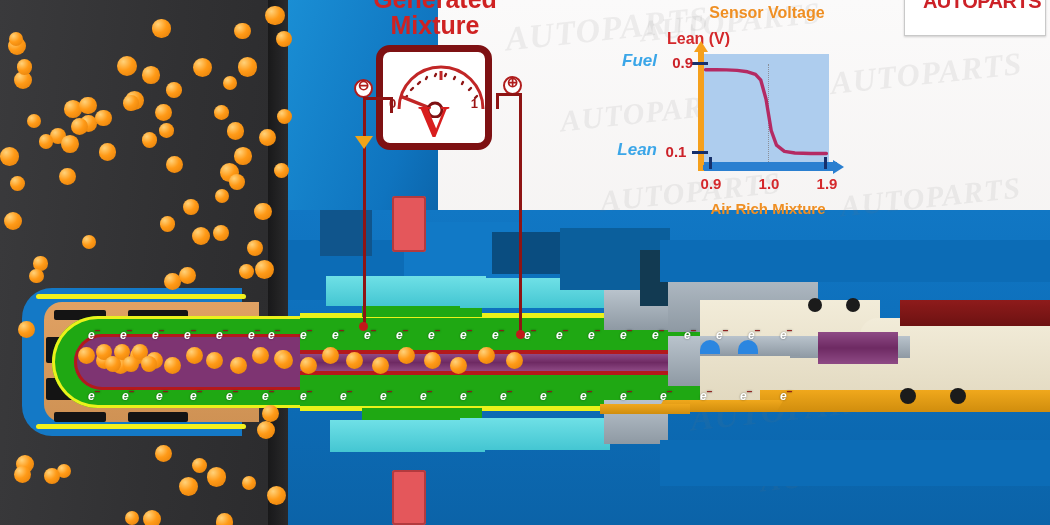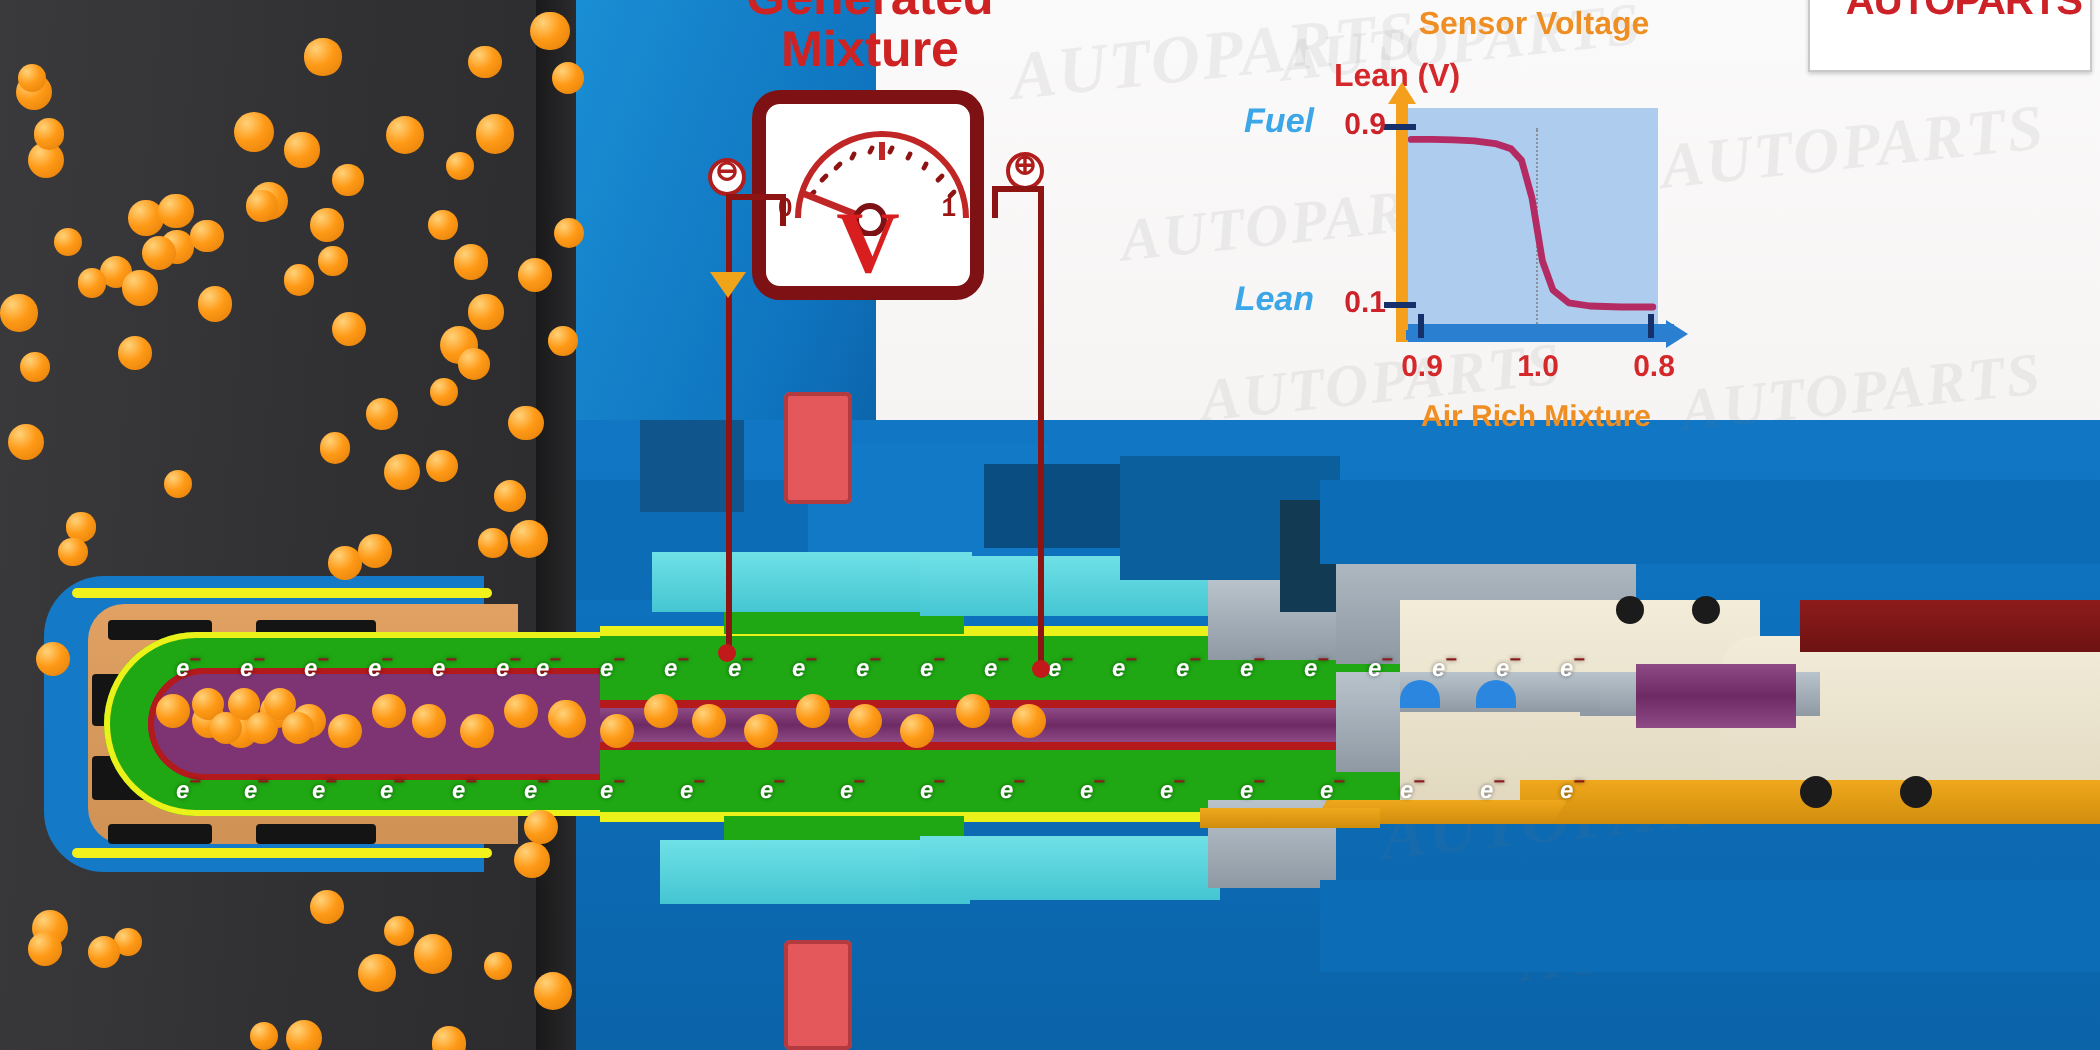--- a/index.html
+++ b/index.html
@@ -425,27 +425,27 @@
     <div class="y-arrow"></div>
     <div class="x-axis"></div>
     <div class="x-arrow"></div>
 
     <div class="tickh" style="left:95px;top:60px;"></div>
     <div class="tickh" style="left:95px;top:149px;"></div>
     <div class="tickv" style="left:112px;top:155px;"></div>
     <div class="tickv" style="left:227px;top:155px;"></div>
 
     <div class="ylab" style="left:62px;top:52px;">0.9</div>
-    <div class="ylab" style="left:62px;top:141px;">0.1</div>
+    <div class="ylab" style="left:62px;top:141px;text-align:center;">0.1</div>
     <div class="side" style="left:-2px;top:49px;">Fuel</div>
     <div class="side" style="left:-2px;top:138px;">Lean</div>
 
     <div class="xlab" style="left:96px;top:173px;">0.9</div>
     <div class="xlab" style="left:154px;top:173px;">1.0</div>
-    <div class="xlab" style="left:212px;top:173px;">0.8</div>
+    <div class="xlab" style="left:212px;top:173px;">1.9</div>
     <div class="x-title">Air Rich Mixture</div>
   </div>
 
 
   <div id="logo">
     <div class="l1">AUTOPARTS</div>
   </div>
 
 </div>
 

